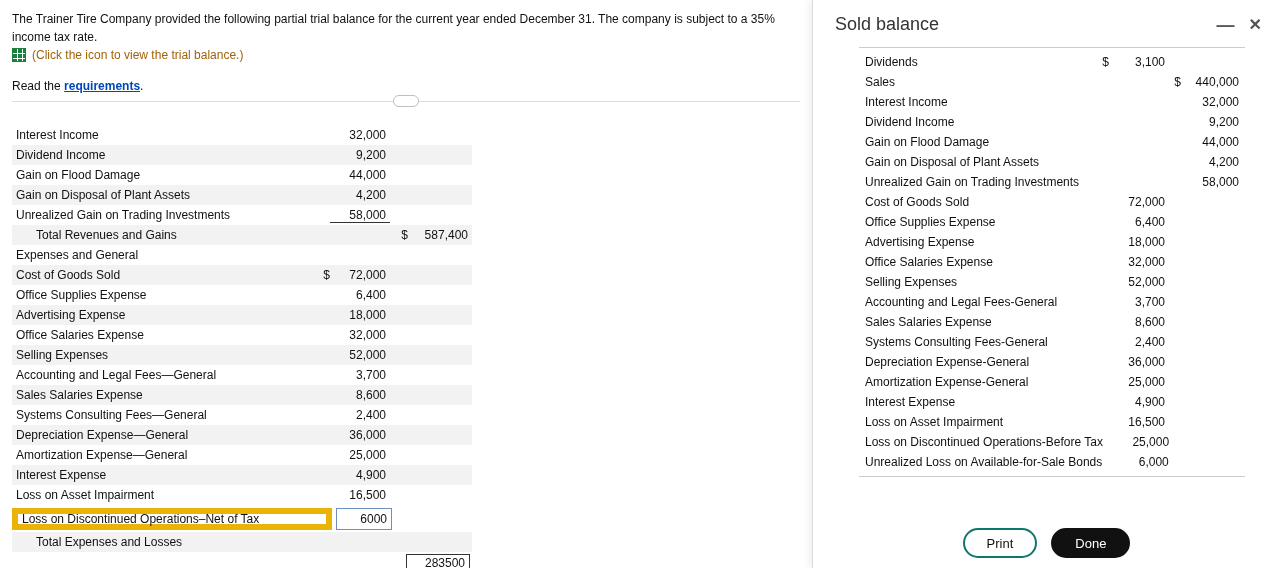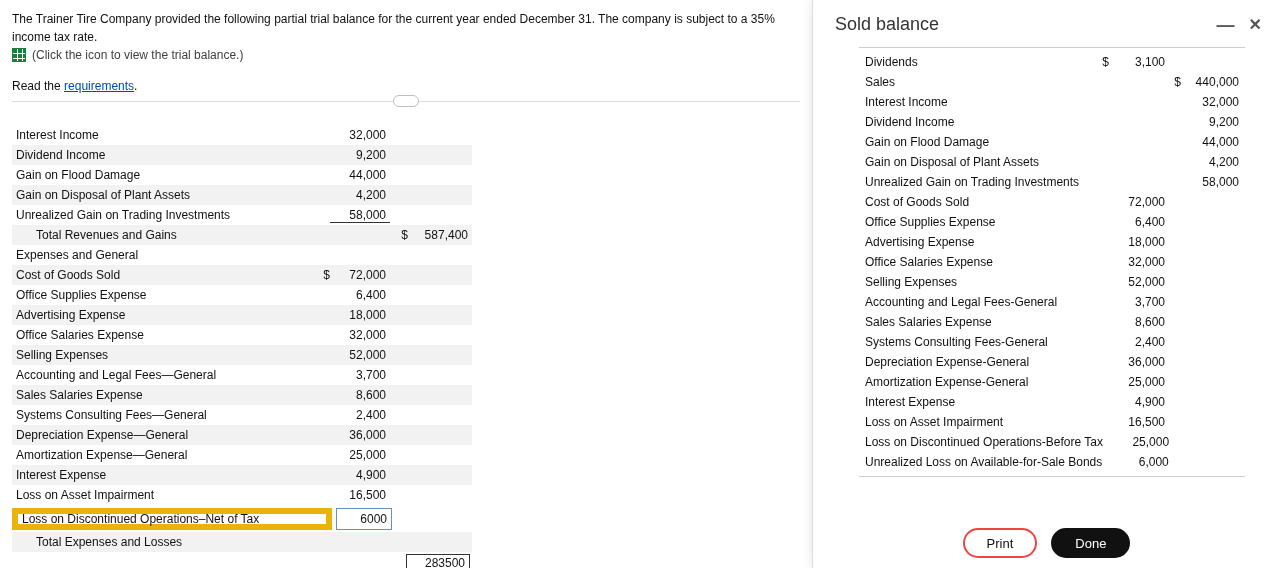--- a/index.html
+++ b/index.html
@@ -15,27 +15,27 @@
     position: relative;
   }
   .left-pane {
     position: absolute;
     left: 0; top: 0;
     width: 812px;
     height: 568px;
     padding: 10px 12px 0 12px;
   }
   .intro-line { line-height: 1.5; }
-  .icon-link { display: inline-flex; align-items: center; gap: 6px; color: #404040; margin-top: 2px;}
+  .icon-link { display: inline-flex; align-items: center; gap: 6px; color: #a16207; margin-top: 2px;}
   .grid-icon { display:inline-block; width:14px; height:14px; background:#1a7f3d; position:relative; border:1px solid #1a7f3d;}
   .grid-icon::before, .grid-icon::after { content:""; position:absolute; background:#fff; }
   .grid-icon::before { left:33%; top:0; width:1px; height:100%; box-shadow:5px 0 0 #fff; }
   .grid-icon::after  { top:33%; left:0; height:1px; width:100%; box-shadow:0 5px 0 #fff; }
   .read-line { margin-top: 14px; }
-  .link { color: #0047bb; text-decoration: underline; cursor:pointer;}
+  .link { color: #0047bb; text-decoration: underline; cursor:pointer;font-weight:bold;}
   .divider-area { position:relative; height:20px; margin-top:8px; border-top:1px solid #dcdcdc;}
   .pill { position:absolute; left:50%; top:-7px; transform:translateX(-50%); width:26px; height:12px; border:1px solid #bfbfbf; border-radius:6px; background:#fff;}
   .worksheet { margin-top: 4px; width: 460px; }
   .row { display:flex; align-items:center; height:20px; }
   .row.shade { background:#f2f2f2; }
   .cell-label { flex: 1 1 auto; padding-left:4px; white-space:nowrap; overflow:hidden; }
   .cell-label.indent { padding-left: 24px; }
   .col-sym1 { width: 16px; text-align:right; }
   .col-amt1 { width: 60px; text-align:right; padding-right:4px;}
   .col-sym2 { width: 18px; text-align:right; }
@@ -82,21 +82,21 @@
   .tb-sym1  { width:14px; text-align:right;}
   .tb-amt1  { width:56px; text-align:right;}
   .tb-sym2  { width:16px; text-align:right;}
   .tb-amt2  { width:58px; text-align:right;}
   .modal-footer {
     display:flex; justify-content:center; gap:14px; padding: 10px 0;
   }
   .btn {
     height:30px; border-radius:16px; padding:0 22px; font-size:13px; display:flex; align-items:center; cursor:pointer;
   }
-  .btn-outline { background:#fff; border:2px solid #ef4444; color:#111;}
+  .btn-outline { background:#fff; border:2px solid #0f766e; color:#111;}
   .btn-solid { background:#111; color:#fff; border:2px solid #111;}
 </style>
 </head>
 <body>
 
 <div class="left-pane">
   <div class="intro-line">The Trainer Tire Company provided the following partial trial balance for the current year ended December 31. The company is subject to a 35% income tax rate.</div>
   <div class="icon-link">
     <span class="grid-icon"></span>
     <span>(Click the icon to view the trial balance.)</span>

